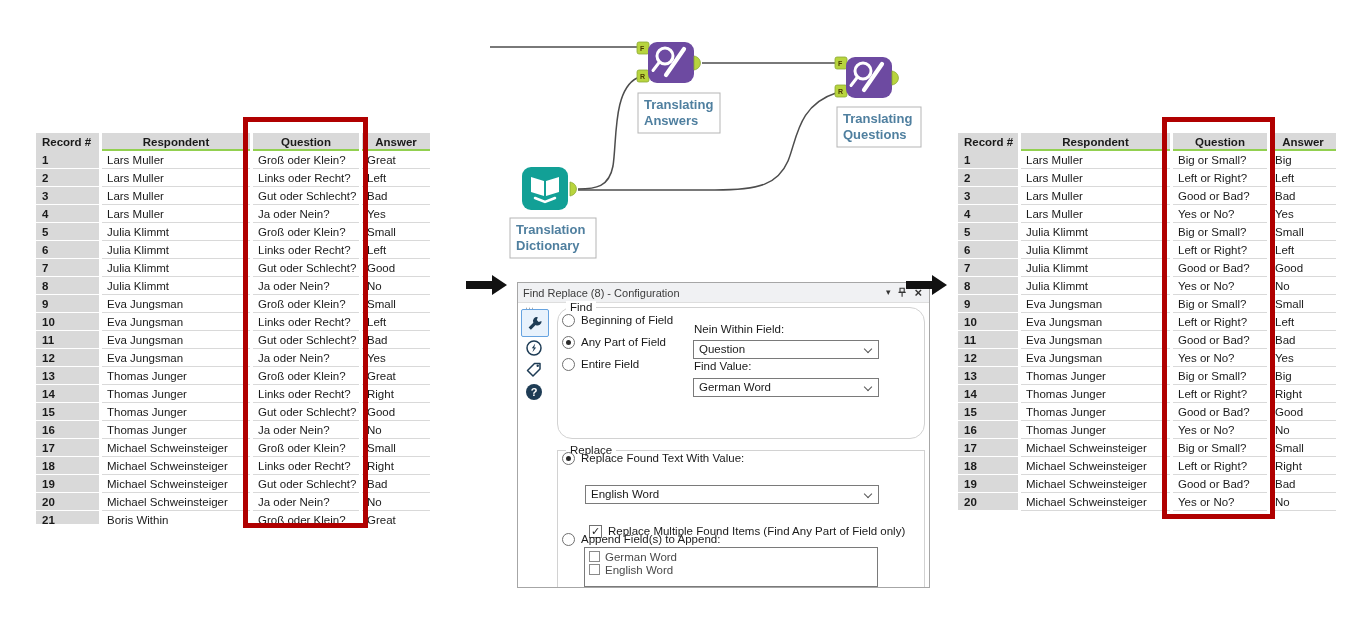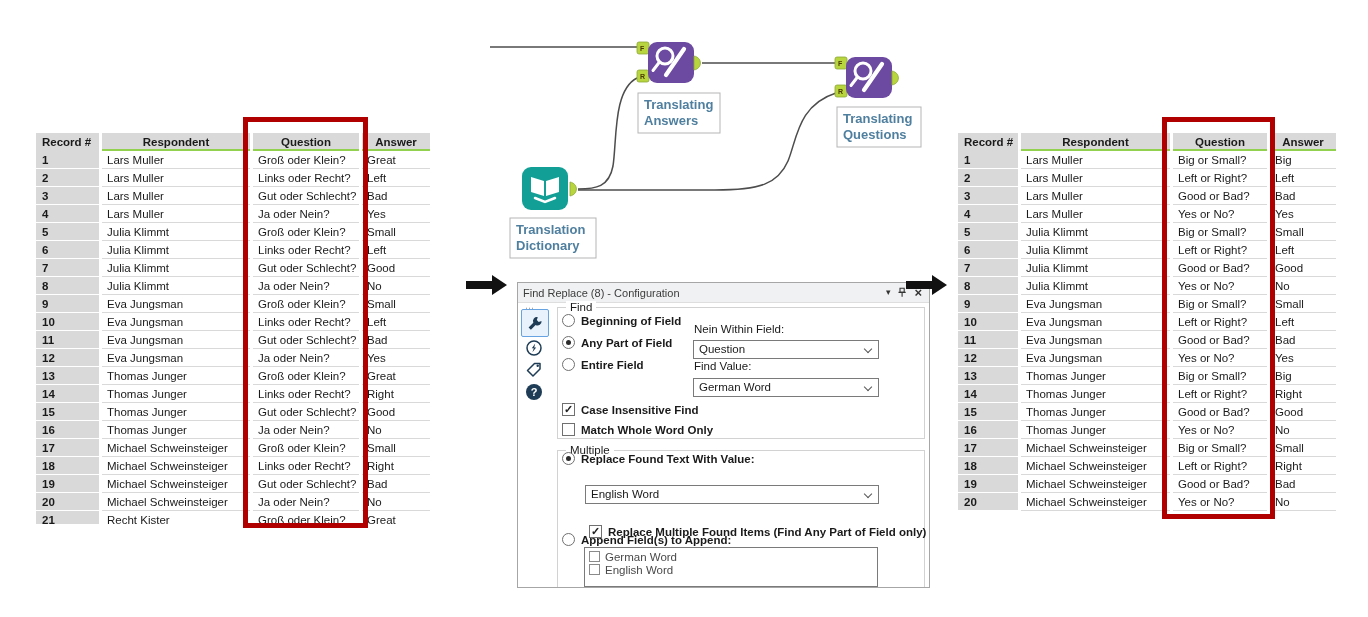--- a/index.html
+++ b/index.html
@@ -30,21 +30,21 @@
   .ptitle .t{font-size:11px;color:#3c3c3c;padding-left:5px;flex:1;}
   .ptitle .ticons{display:flex;align-items:center;gap:7px;padding-right:7px;}
   .caret{font-size:9px;color:#333;line-height:9px;}
   .closex{font-size:13px;color:#333;line-height:11px;font-weight:bold;}
   .sidebar-ico{position:absolute;cursor:pointer;}
   .wrenchbox{left:3px;top:26px;width:26px;height:26px;border:1px solid #66a3e0;background:#e8f2fc;
     border-radius:2px;display:flex;align-items:center;justify-content:center;}
   .grip{left:7px;top:20px;font-size:9px;color:#8a8a8a;letter-spacing:1px;}
   .gbox{position:absolute;border:1px solid #d2d2d2;box-sizing:border-box;}
   .gbox .glabel{position:absolute;top:-7px;left:8px;background:#fff;padding:0 4px;font-size:11.5px;color:#1a1a1a;}
-  .opt-row{display:flex;align-items:center;gap:6px;height:13px;font-size:11.5px;color:#1a1a1a;white-space:nowrap;font-weight:bold;}
+  .opt-row{display:flex;gap:6px;height:13px;font-size:11.5px;color:#1a1a1a;white-space:nowrap;}
   .optcol{position:absolute;display:flex;flex-direction:column;}
   .radio{width:13px;height:13px;border:1px solid #707070;border-radius:50%;background:#fff;
     box-sizing:border-box;position:relative;flex:0 0 13px;}
   .radio.on::after{content:"";position:absolute;left:3px;top:3px;width:5px;height:5px;border-radius:50%;background:#2b2b2b;}
   .checkbox{width:13px;height:13px;border:1px solid #707070;background:#fff;box-sizing:border-box;
     position:relative;flex:0 0 13px;font-size:11px;line-height:11px;text-align:center;color:#222;}
   .checkbox.on::after{content:"✓";position:absolute;left:1px;top:0;}
   .flabel{position:absolute;font-size:11.5px;color:#1a1a1a;white-space:nowrap;}
   .combo{position:absolute;height:19px;border:1px solid #7a7a7a;background:#fff;box-sizing:border-box;
     font-size:11.5px;line-height:17px;padding-left:5px;color:#1a1a1a;}
@@ -136,21 +136,21 @@
     <div class="cell dcell">Right</div>
     <div class="cell rcell">19</div>
     <div class="cell dcell">Michael Schweinsteiger</div>
     <div class="cell dcell">Gut oder Schlecht?</div>
     <div class="cell dcell">Bad</div>
     <div class="cell rcell">20</div>
     <div class="cell dcell">Michael Schweinsteiger</div>
     <div class="cell dcell">Ja oder Nein?</div>
     <div class="cell dcell">No</div>
     <div class="cell rcell">21</div>
-    <div class="cell dcell">Recht Kister</div>
+    <div class="cell dcell">Boris Within</div>
     <div class="cell dcell">Groß oder Klein?</div>
     <div class="cell dcell">Great</div>
   </div>
 <div class="redbox" style="left:243px;top:117px;width:115px;height:401px;"></div>
 
 <div class="tbl tbl-right">
     <div class="cell hcell first">Record #</div>
     <div class="cell hcell green">Respondent</div>
     <div class="cell hcell green">Question</div>
     <div class="cell hcell green">Answer</div>
@@ -338,54 +338,44 @@
       <circle cx="12.7" cy="4.8" r="1.2" fill="#1e3c55"></circle>
     </svg>
   </div>
   <div class="sidebar-ico abs" style="left:7px;top:100px;">
     <svg width="18" height="18">
       <circle cx="9" cy="9" r="8" fill="#1e3c55"></circle>
       <text x="9" y="13" text-anchor="middle" font-size="11" font-weight="bold" fill="#fff" font-family="Liberation Sans,sans-serif">?</text>
     </svg>
   </div>
 
-  <div class="gbox" style="left:39px;top:24px;width:368px;height:132px;">
+  <div class="gbox" style="left:39px;top:24px;width:368px;height:132px;border-radius:15px;">
     <span class="glabel">Find</span>
   </div>
   <div class="optcol" style="left:44px;top:31px;row-gap:9px;">
       <div class="opt-row">
         <span class="radio"></span>
         <span>Beginning of Field</span>
       </div>
       <div class="opt-row">
         <span class="radio on"></span>
         <span>Any Part of Field</span>
       </div>
       <div class="opt-row">
         <span class="radio"></span>
         <span>Entire Field</span>
       </div>
     </div>
   <div class="flabel" style="left:176px;top:40px;">Nein Within Field:</div>
   <div class="combo" style="left:175px;top:57px;width:186px;">Question</div>
   <div class="flabel" style="left:176px;top:77px;">Find Value:</div>
   <div class="combo" style="left:175px;top:95px;width:186px;">German Word</div>
-  <div class="optcol" style="left:44px;top:120px;row-gap:7px;">
-      <div class="opt-row">
-        <span class="checkbox on"></span>
-        <span>Case Insensitive Find</span>
-      </div>
-      <div class="opt-row">
-        <span class="checkbox"></span>
-        <span>Match Whole Word Only</span>
-      </div>
-    </div>
 
   <div class="gbox" style="left:39px;top:167px;width:368px;height:150px;">
-    <span class="glabel">Multiple</span>
+    <span class="glabel">Replace</span>
   </div>
   <div class="opt-row abs" style="left:44px;top:169px;">
     <span class="radio on"></span>
     <span>Replace Found Text With Value:</span>
   </div>
   <div class="combo" style="left:67px;top:202px;width:294px;">English Word</div>
   <div class="opt-row abs" style="left:71px;top:224px;margin-top:18px;">
     <span class="checkbox on"></span>
     <span>Replace Multiple Found Items (Find Any Part of Field only)</span>
   </div>

